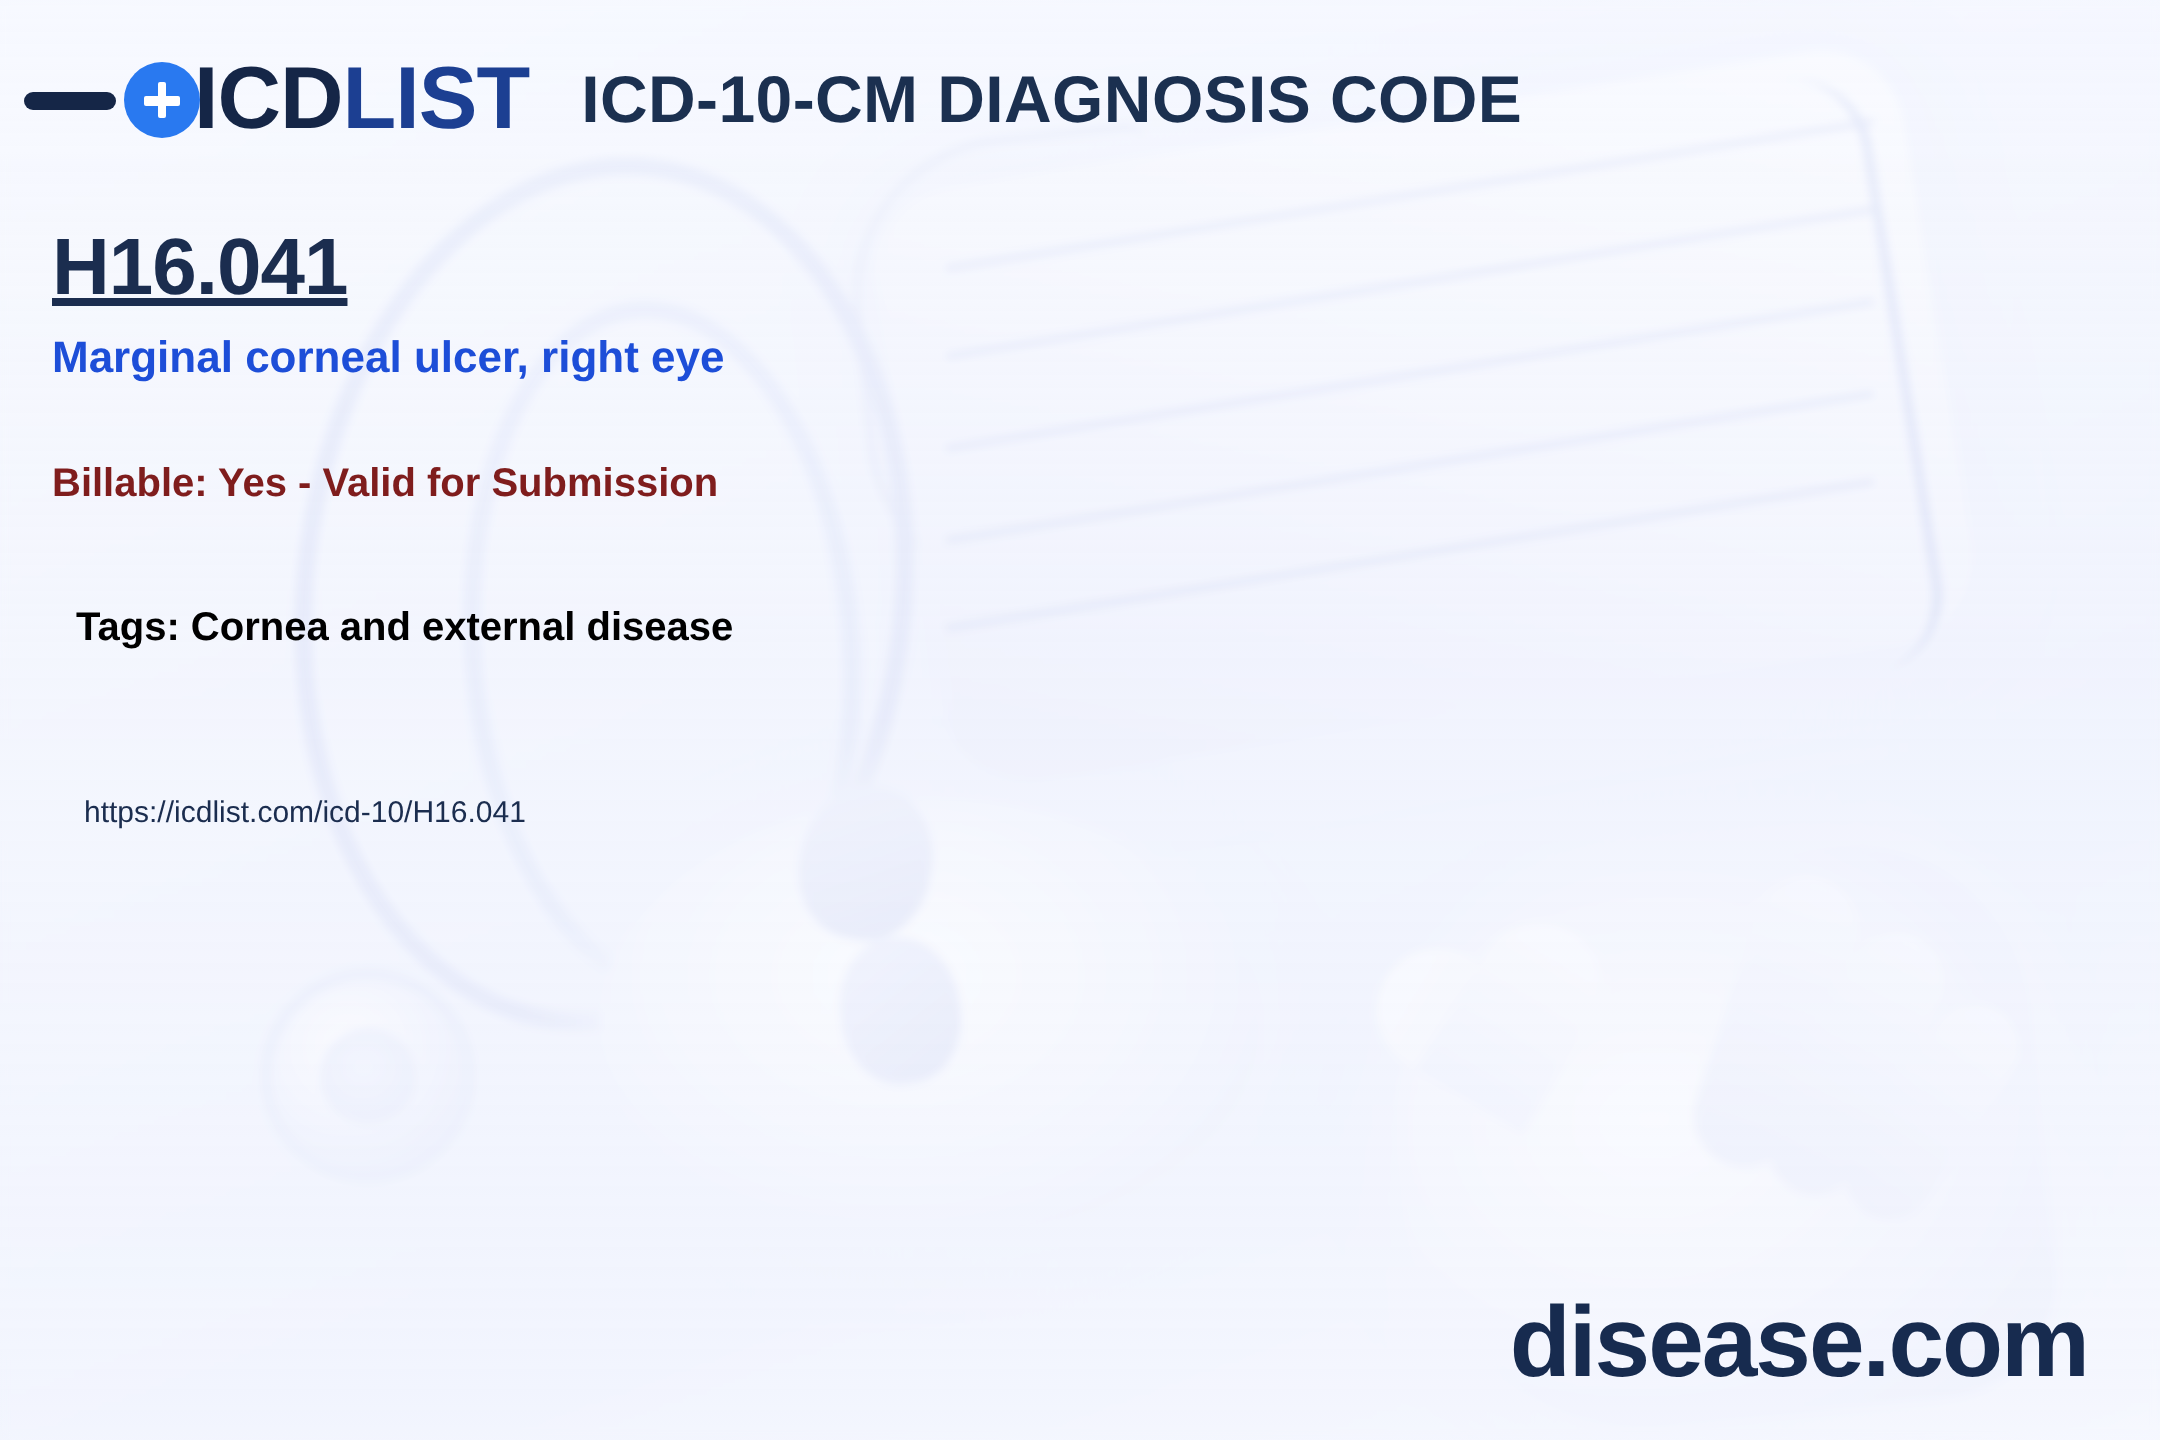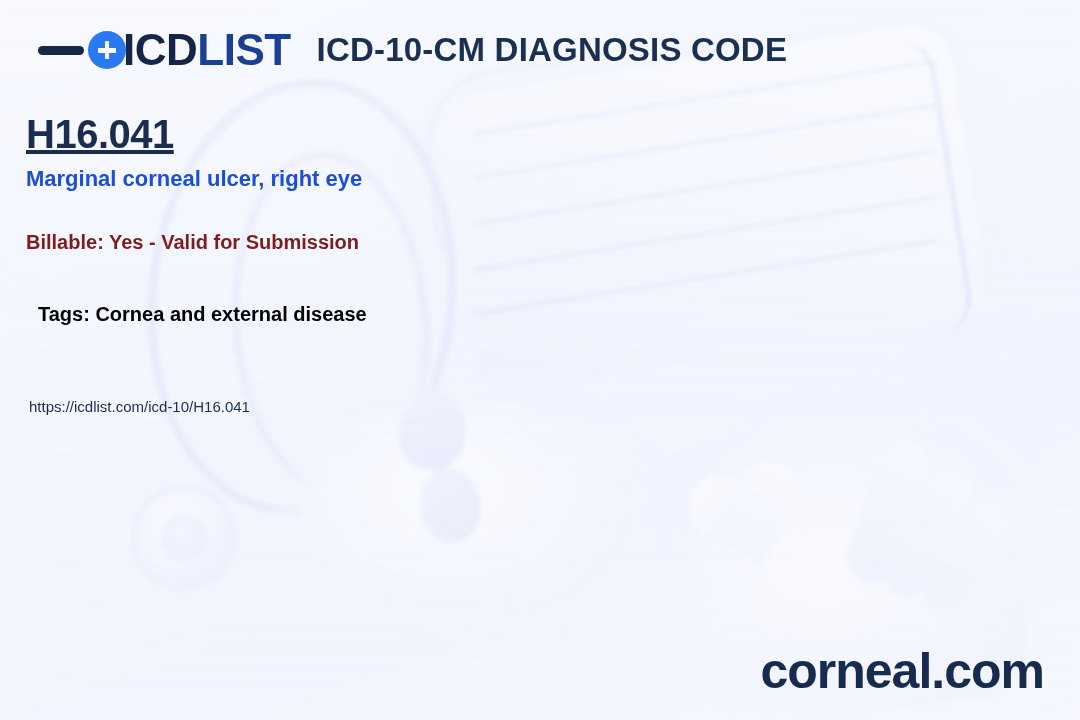--- a/index.html
+++ b/index.html
@@ -188,21 +188,21 @@
 
   
   #header {
     position: absolute;
     left: 0;
     top: 0;
     width: 1080px;
     height: 100px;
     display: flex;
     align-items: center;
-    padding-left: 38px;
+    padding-left: 12px;
     box-sizing: border-box;
   }
   #logo {
     display: flex;
     align-items: center;
     gap: 0;
   }
   .logo-dash {
     width: 46px;
     height: 9px;
@@ -289,21 +289,21 @@
     font-size: 20px;
     color: #000000;
     margin: 0 0 72px 12px;
     line-height: 1.2;
     font-weight: bold;
   }
   #source-url {
     font-size: 15px;
     color: #1b2d4f;
     line-height: 1.2;
-    margin: 3px;
+    margin: 16px;
   }
 
   
   #footer-brand {
     position: absolute;
     right: 36px;
     bottom: 24px;
     font-size: 50px;
     font-weight: bold;
     color: #172b4f;
@@ -359,15 +359,15 @@
   </div>
 
   <div id="content">
     <h1 id="code-value">H16.041</h1>
     <div id="code-description">Marginal corneal ulcer, right eye</div>
     <div id="billable-status">Billable: Yes - Valid for Submission</div>
     <div id="tags-line">Tags: Cornea and external disease</div>
     <div id="source-url">https://icdlist.com/icd-10/H16.041</div>
   </div>
 
-  <div id="footer-brand">corneal.com</div>
+  <div id="footer-brand">disease.com</div>
 
 </div>
 
 </body></html>

